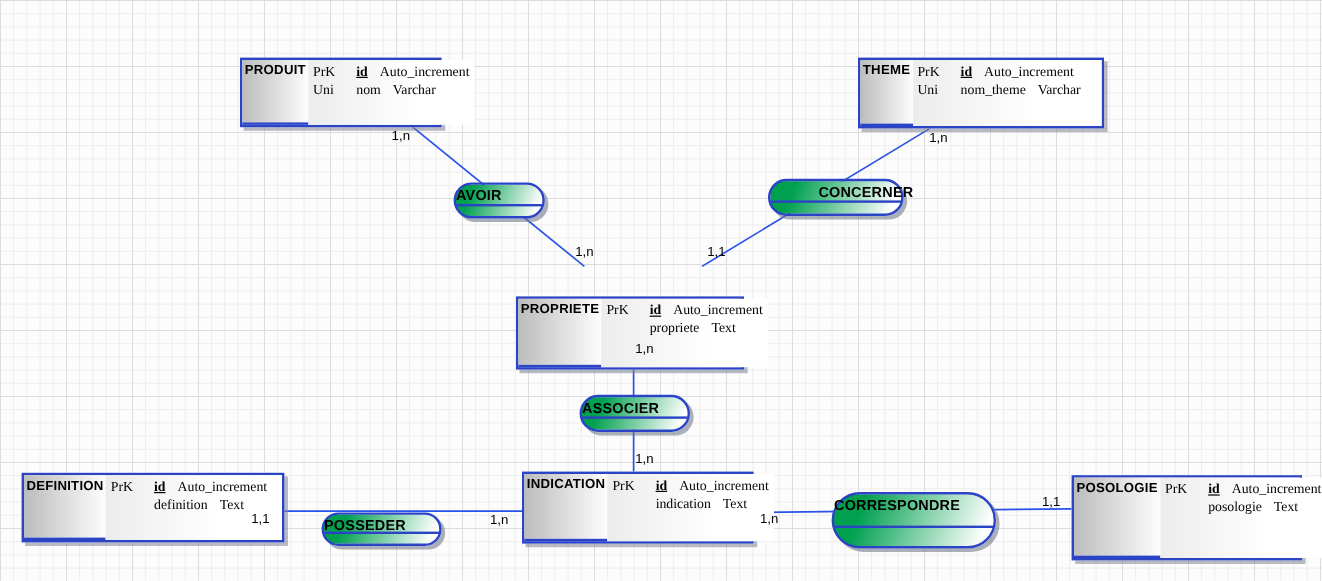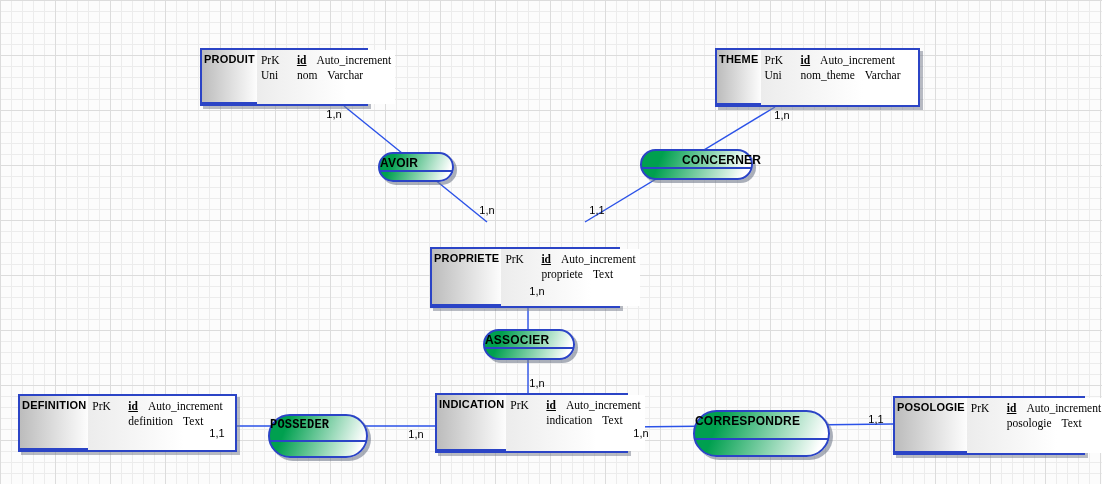--- a/index.html
+++ b/index.html
@@ -133,21 +133,21 @@
           <span class="attr-name pk">id</span>
           <span class="attr-type">Auto_increment</span>
         </div>
         <div class="attr-row">
           <span class="attr-key"></span>
           <span class="attr-name">indication</span>
           <span class="attr-type">Text</span>
         </div>
       </div>
     </div>
-    <div class="entity" style="left: 893px; top: 396px; width: 192px; height: 59px;">
+    <div class="entity" style="left: 893px; top: 396px; width: 192px; height: 71px;">
       <div class="entity-header">POSOLOGIE</div>
       <div class="entity-body">
         <div class="attr-row">
           <span class="attr-key">PrK</span>
           <span class="attr-name pk">id</span>
           <span class="attr-type">Auto_increment</span>
         </div>
         <div class="attr-row">
           <span class="attr-key"></span>
           <span class="attr-name">posologie</span>
@@ -160,21 +160,21 @@
       <div class="pill-divider"></div>
     </div>
     <div class="pill" style="left: 640px; top: 149px; width: 113px; height: 31px; padding-left: 40px;">
       <span class="pill-label">CONCERNER</span>
       <div class="pill-divider"></div>
     </div>
     <div class="pill" style="left: 483px; top: 329px; width: 92px; height: 31px;">
       <span class="pill-label">ASSOCIER</span>
       <div class="pill-divider"></div>
     </div>
-    <div class="pill" style="left: 268px; top: 414px; width: 100px; height: 44px; font-family: Liberation Mono, monospace;">
+    <div class="pill" style="left: 268px; top: 427px; width: 100px; height: 28px;">
       <span class="pill-label">POSSEDER</span>
       <div class="pill-divider"></div>
     </div>
     <div class="pill" style="left: 693px; top: 410px; width: 137px; height: 47px;">
       <span class="pill-label">CORRESPONDRE</span>
       <div class="pill-divider"></div>
     </div>
     <span class="card-label" style="left: 334px; top: 114px;">1,n</span>
     <span class="card-label" style="left: 782px; top: 115px;">1,n</span>
     <span class="card-label" style="left: 487px; top: 210px;">1,n</span>

